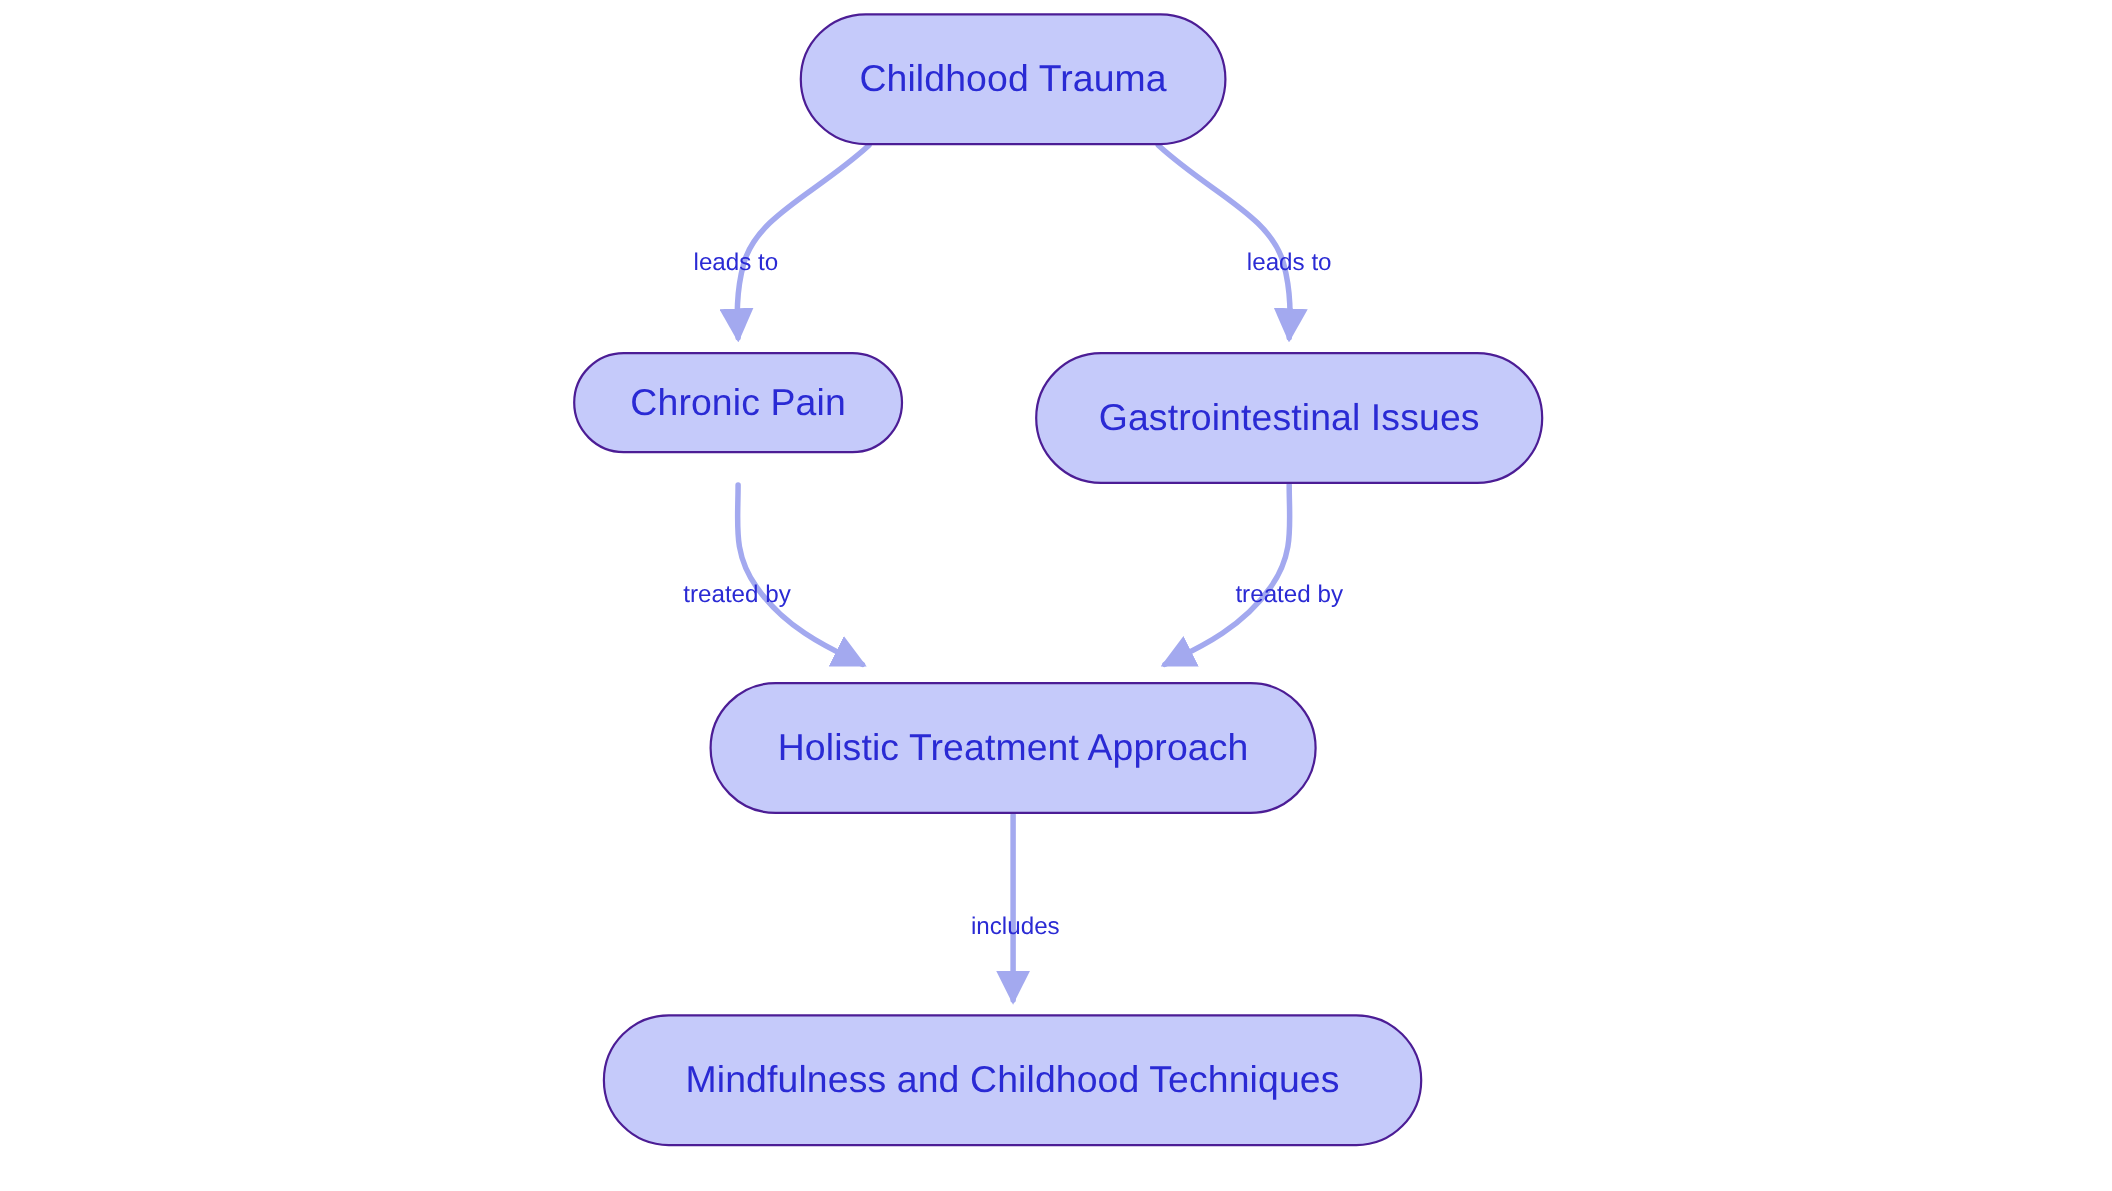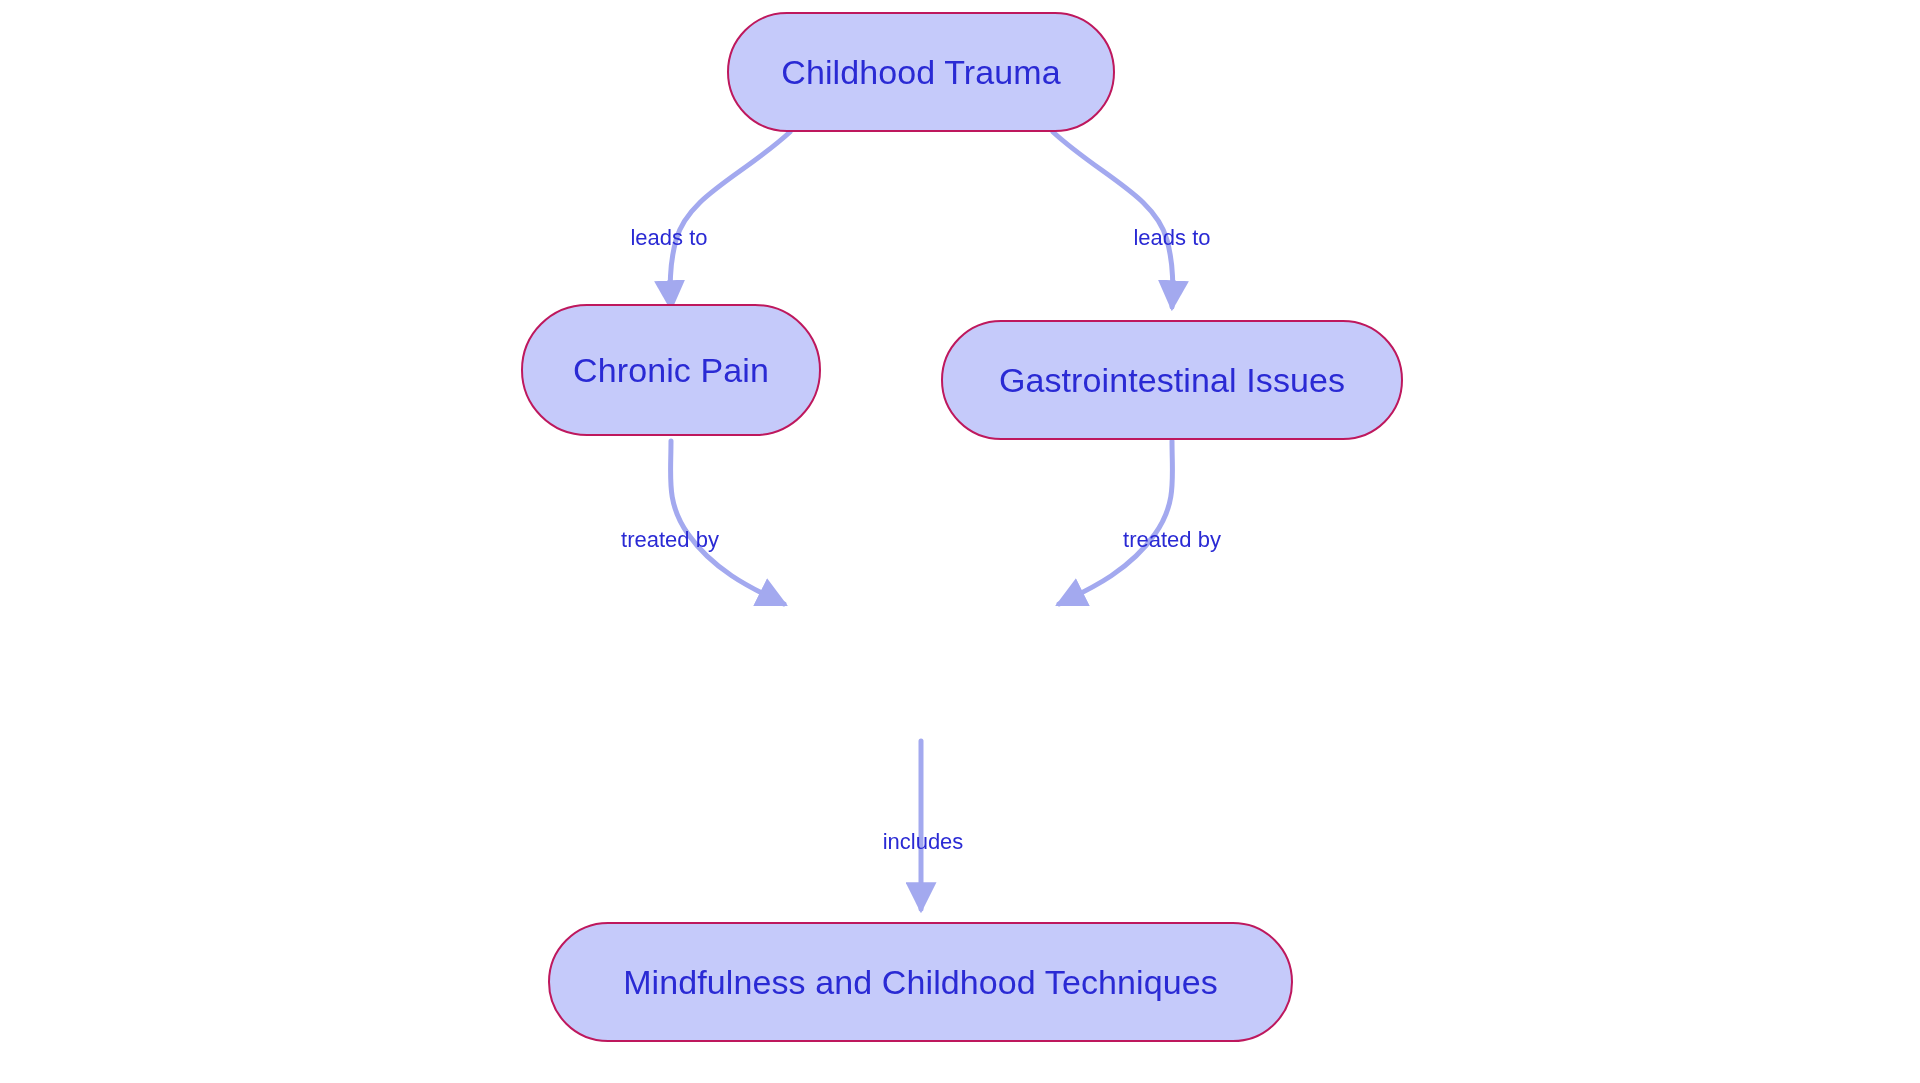--- a/index.html
+++ b/index.html
@@ -25,21 +25,21 @@
     left: 0;
     top: 0;
     width: 1920px;
     height: 1083px;
     pointer-events: none;
   }
   .node {
     position: absolute;
     box-sizing: border-box;
     background: #c5cafa;
-    border: 2px solid #be185d;
+    border: 2px solid #4c1d95;
     border-radius: 999px;
     display: flex;
     align-items: center;
     justify-content: center;
     color: #2a2ad4;
     font-size: 34px;
     font-weight: 400;
     letter-spacing: 0.1px;
     white-space: nowrap;
   }
@@ -50,21 +50,21 @@
   .edge-label {
     position: absolute;
     color: #2a2ad4;
     font-size: 22px;
     line-height: 1;
     white-space: nowrap;
     transform: translate(-50%, -50%);
     text-align: center;
   }
   #node-childhood-trauma { left: 727px; top: 12px;  width: 388px; height: 120px; }
-  #node-chronic-pain     { left: 521px; top: 304px; width: 300px; height: 132px; }
+  #node-chronic-pain     { left: 521px; top: 320px; width: 300px; height: 92px; }
   #node-gi-issues        { left: 941px; top: 320px; width: 462px; height: 120px; text-align: right; }
   #node-holistic         { left: 645px; top: 620px; width: 552px; height: 120px; }
   #node-mindfulness      { left: 548px; top: 922px; width: 745px; height: 120px; }
 
   #edge-label-leads-to-left  { left: 669px; top: 238px; }
   #edge-label-leads-to-right { left: 1172px; top: 238px; }
   #edge-label-treated-left   { left: 670px; top: 540px; }
   #edge-label-treated-right  { left: 1172px; top: 540px; }
   #edge-label-includes       { left: 923px; top: 842px; }
 </style>
@@ -98,20 +98,23 @@
   </div>
 
   <div class="node" id="node-chronic-pain">
     <span class="node-label">Chronic Pain</span>
   </div>
 
   <div class="node" id="node-gi-issues">
     <span class="node-label">Gastrointestinal Issues</span>
   </div>
 
+  <div class="node" id="node-holistic">
+    <span class="node-label">Holistic Treatment Approach</span>
+  </div>
 
   <div class="node" id="node-mindfulness">
     <span class="node-label">Mindfulness and Childhood Techniques</span>
   </div>
 
   <div class="edge-label" id="edge-label-leads-to-left">leads to</div>
 
   <div class="edge-label" id="edge-label-leads-to-right">leads to</div>
 
   <div class="edge-label" id="edge-label-treated-left">treated by</div>

